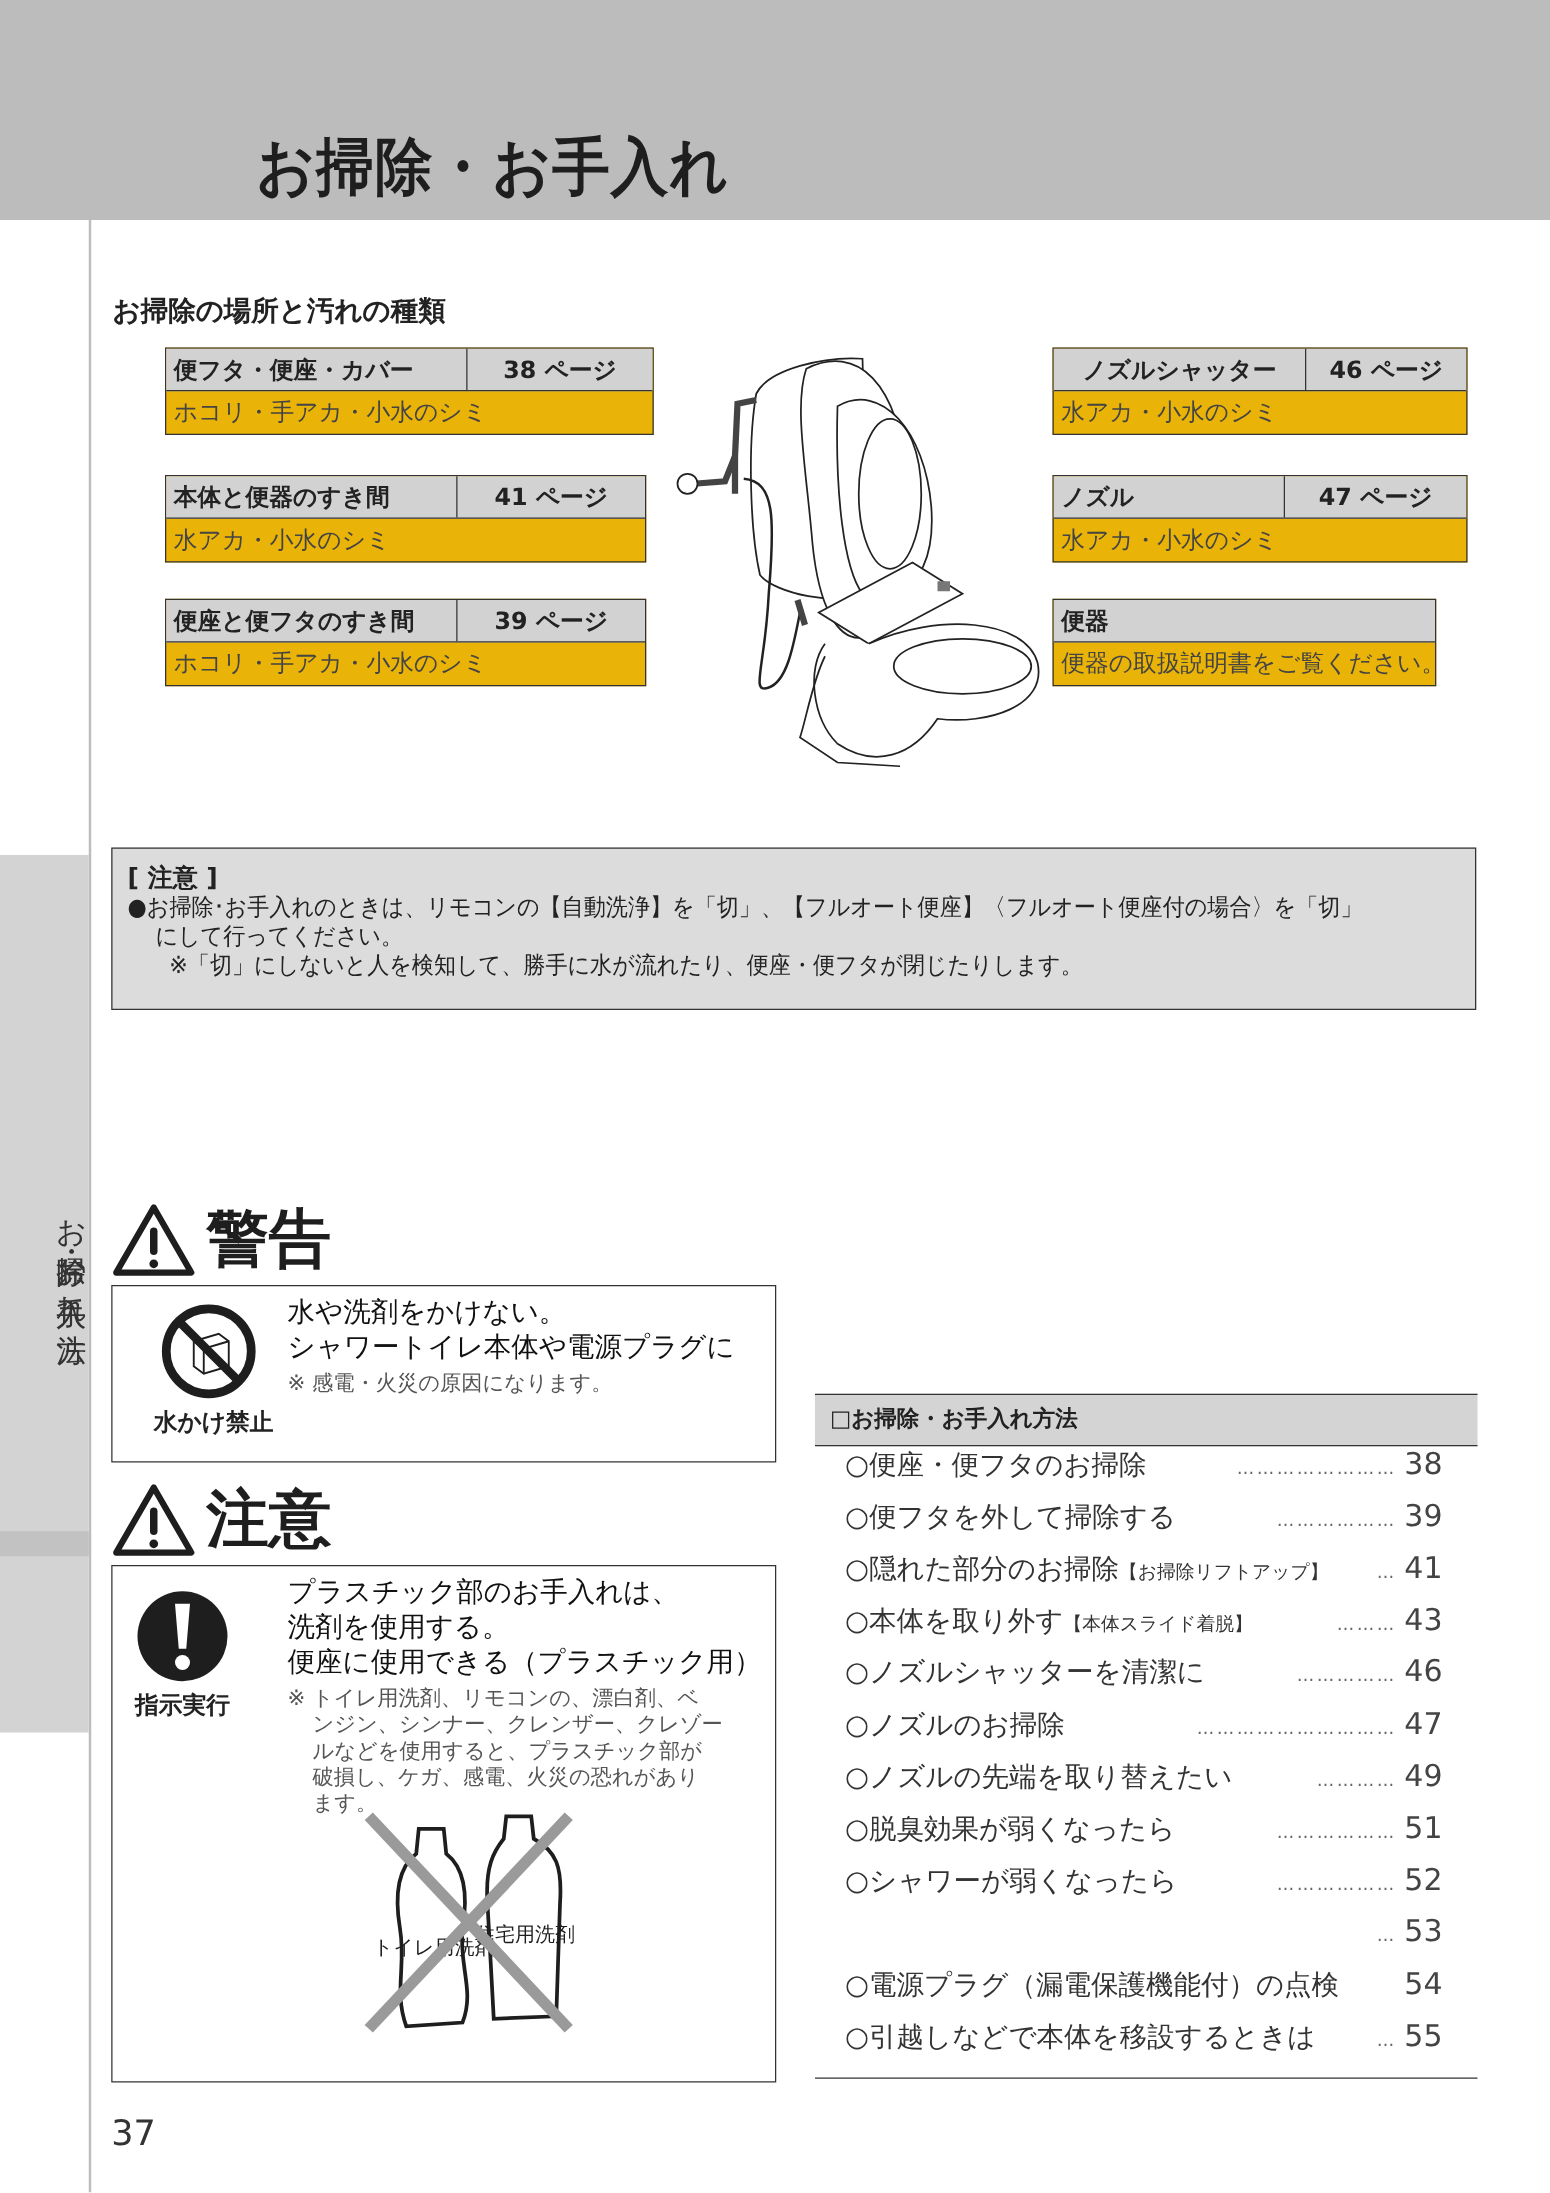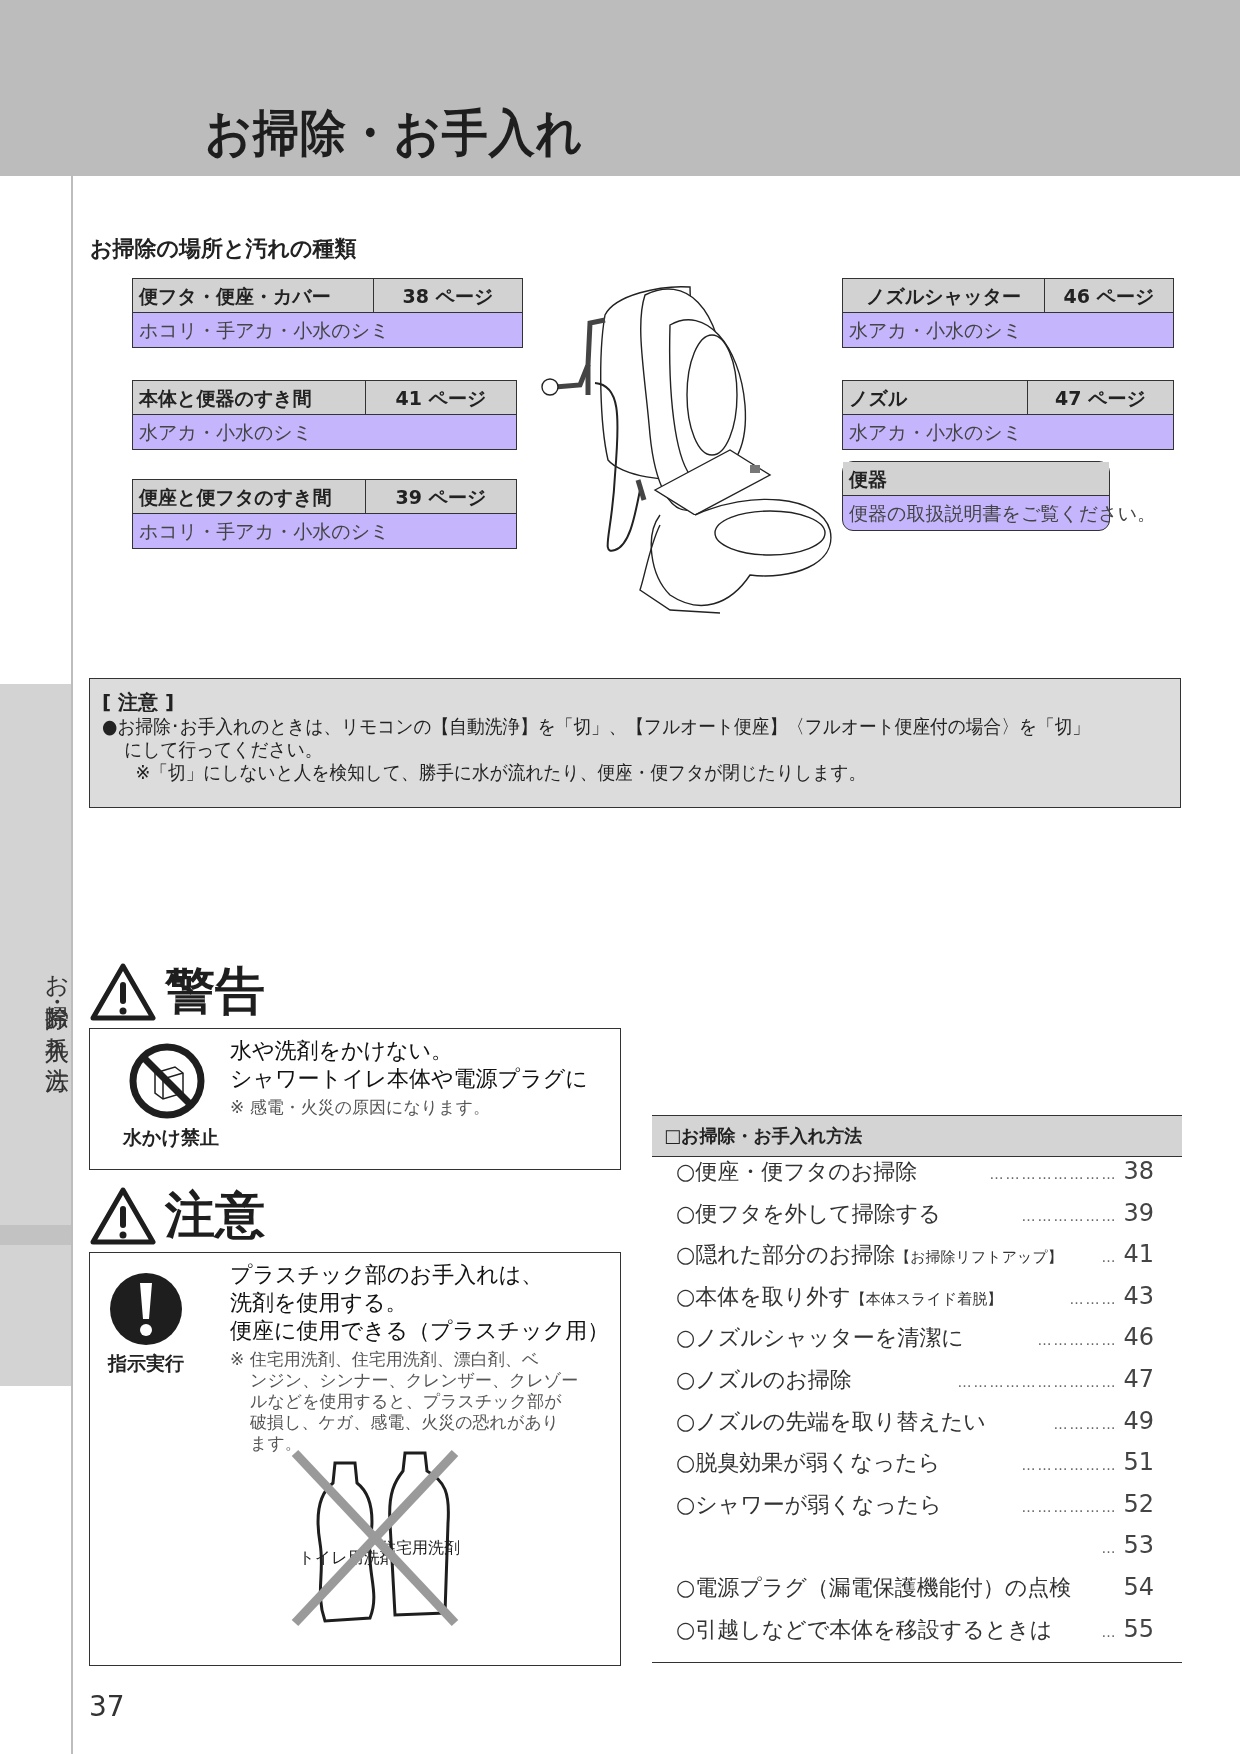--- a/index.html
+++ b/index.html
@@ -9,21 +9,21 @@
   .header-band { position: absolute; left: 0; top: 0; width: 1240px; height: 176px; background: #bcbcbc; }
   .page-title { position: absolute; left: 205px; top: 100px; font-size: 50px; font-weight: bold; color: #1e1e1e; letter-spacing: 1px; transform: scaleX(0.92); transform-origin: left; }
 
   .margin-line { position: absolute; left: 71px; top: 176px; width: 2px; height: 1578px; background: #bdbdbd; }
   .side-tab { position: absolute; left: 0; top: 684px; width: 71px; height: 702px; background: #d3d3d3; }
   .side-tab-stripe { position: absolute; left: 0; top: 1225px; width: 71px; height: 20px; background: #c2c2c2; }
   .side-tab-label { position: absolute; left: 33px; top: 958px; width: 40px; writing-mode: vertical-rl; font-size: 24px; color: #333; letter-spacing: 1px; }
 
   .section-heading { position: absolute; left: 90px; top: 234px; font-size: 22px; font-weight: bold; color: #222; }
 
-  .loc-box { position: absolute; border: 1.5px solid #333; background: #c4b5fd; }
+  .loc-box { position: absolute; border: 1.5px solid #333; background: #eab308; }
   .loc-head { display: flex; height: 34px; background: #d2d2d2; border-bottom: 1.5px solid #333; }
   .loc-name { padding-left: 6px; font-size: 19px; font-weight: bold; line-height: 34px; white-space: nowrap; }
   .loc-page { border-left: 1.5px solid #333; font-size: 19px; font-weight: bold; line-height: 34px; text-align: center; }
   .loc-body { height: 34px; padding-left: 6px; font-size: 19px; line-height: 34px; color: #444; white-space: nowrap; }
 
   .toilet { position: absolute; left: 520px; top: 275px; width: 320px; height: 340px; }
 
   .notice { position: absolute; left: 89px; top: 678px; width: 1092px; height: 130px; background: #dcdcdc; border: 1.5px solid #333; padding: 10px 12px; }
   .notice-title { font-size: 20px; font-weight: bold; line-height: 26px; }
   .notice-line { font-size: 19px; line-height: 23px; color: #222; white-space: nowrap; transform: scaleX(0.93); transform-origin: left; }
@@ -98,21 +98,21 @@
 </div>
 
 <div class="loc-box" style="left:842px; top:380px; width:332px;">
   <div class="loc-head">
       <div class="loc-name" style="width:184px;">ノズル</div>
       <div class="loc-page" style="flex:1;">47 ページ</div>
     </div>
   <div class="loc-body">水アカ・小水のシミ</div>
 </div>
 
-<div class="loc-box" style="left:842px; top:461px; width:268px;border-radius:11px;">
+<div class="loc-box" style="left:842px; top:479px; width:307px;">
   <div class="loc-head">
       <div class="loc-name">便器</div>
     </div>
   <div class="loc-body">便器の取扱説明書をご覧ください。</div>
 </div>
 
 <svg class="toilet" viewBox="0 0 320 340" fill="none" stroke="#222" stroke-width="1.4">
 
   <path d="M85 40 C95 20, 140 10, 170 12 L175 200 C150 210, 100 200, 88 185 C80 150, 78 80, 85 40 Z" fill="#fff"></path>
 
@@ -186,21 +186,21 @@
       <circle cx="38" cy="59" r="6" fill="#fff"></circle>
     </svg>
     <div class="sym-label">指示実行</div>
   </div>
   <div class="box-main" style="left:140px; top:8px;">
     <div>プラスチック部のお手入れは、</div>
     <div>洗剤を使用する。</div>
     <div>便座に使用できる（プラスチック用）</div>
   </div>
   <div class="box-note" style="left:140px; top:96px;">
-    <div>※ 住宅用洗剤、住宅用洗剤、漂白剤、ベ</div>
+    <div>※ トイレ用洗剤、リモコンの、漂白剤、ベ</div>
     <div style="padding-left:20px;">ンジン、シンナー、クレンザー、クレゾー</div>
     <div style="padding-left:20px;">ルなどを使用すると、プラスチック部が</div>
     <div style="padding-left:20px;">破損し、ケガ、感電、火災の恐れがあり</div>
     <div style="padding-left:20px;">ます。</div>
   </div>
 
   <svg style="position:absolute; left:195px; top:190px;" width="180" height="190" viewBox="0 0 180 190">
     <g fill="#fff" stroke="#1e1e1e" stroke-width="3">
       <path d="M50 20 L70 20 L72 40 C85 50, 90 70, 85 100 C82 130, 95 150, 85 175 L40 178 C30 150, 40 130, 35 100 C30 70, 35 50, 48 40 Z"></path>
       <path d="M120 10 L140 10 L142 28 C160 38, 165 50, 163 80 L160 170 L110 172 L105 80 C103 50, 110 38, 118 28 Z"></path>

